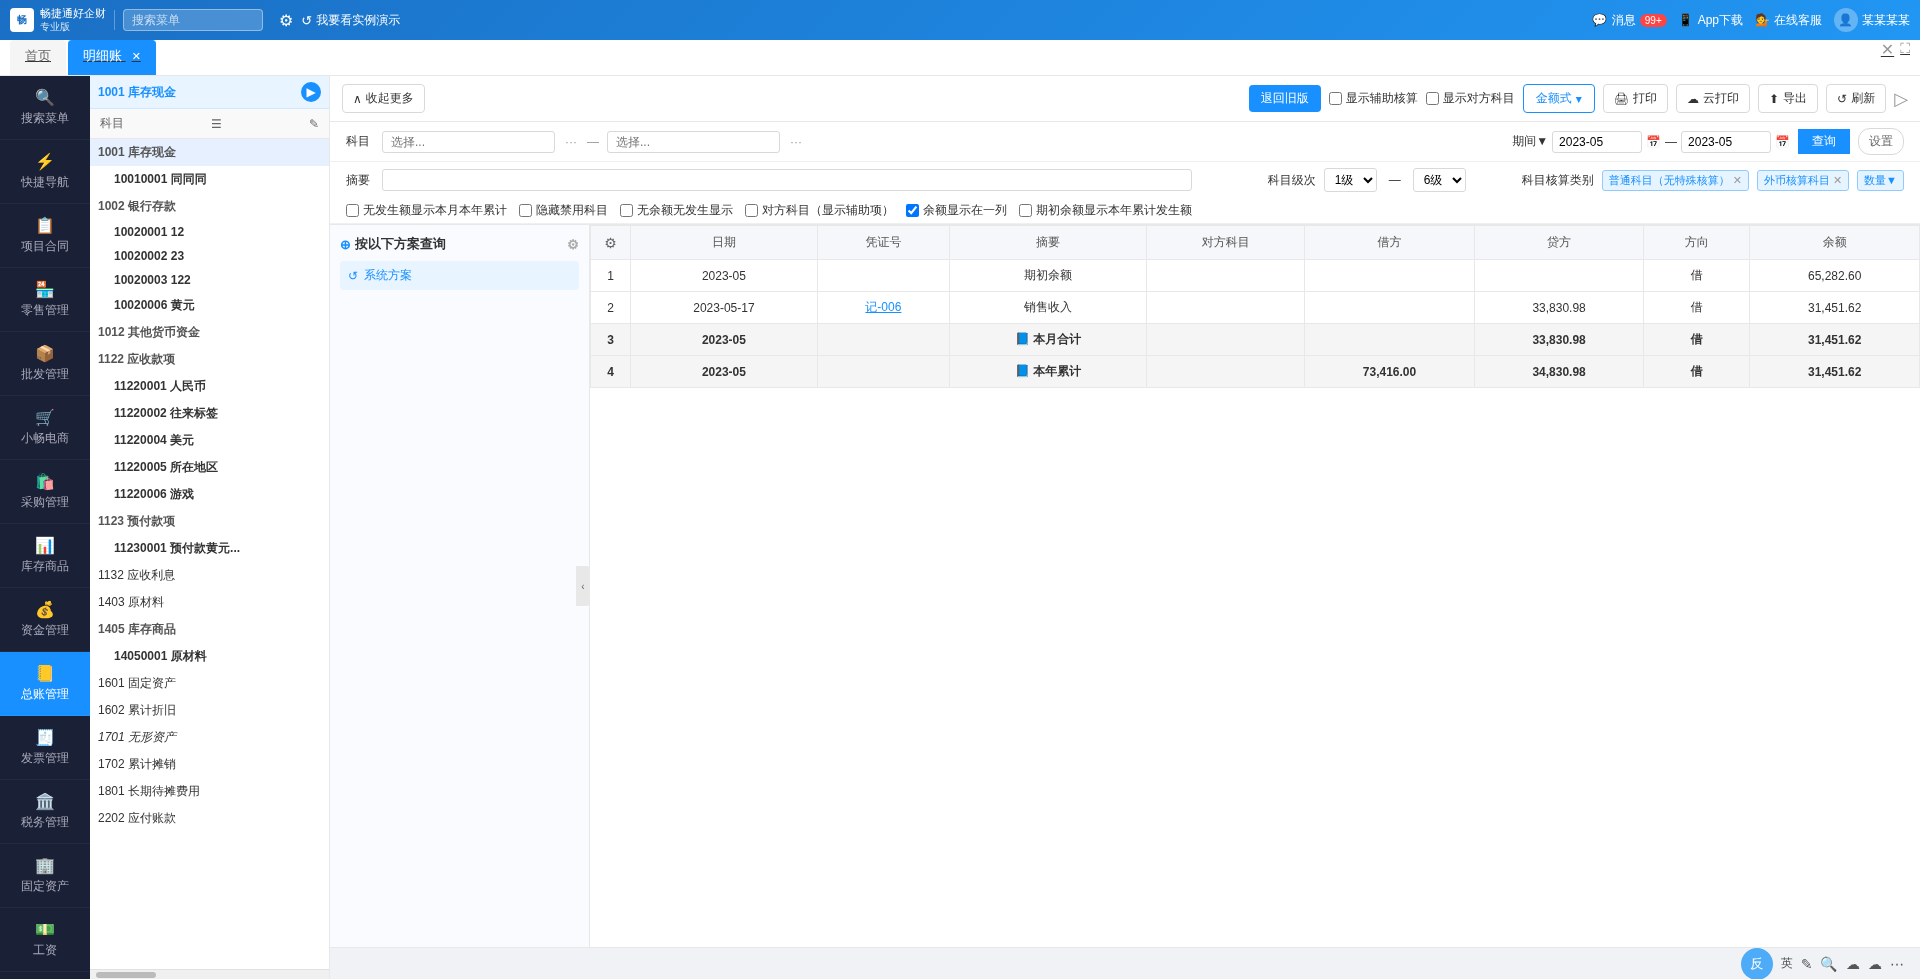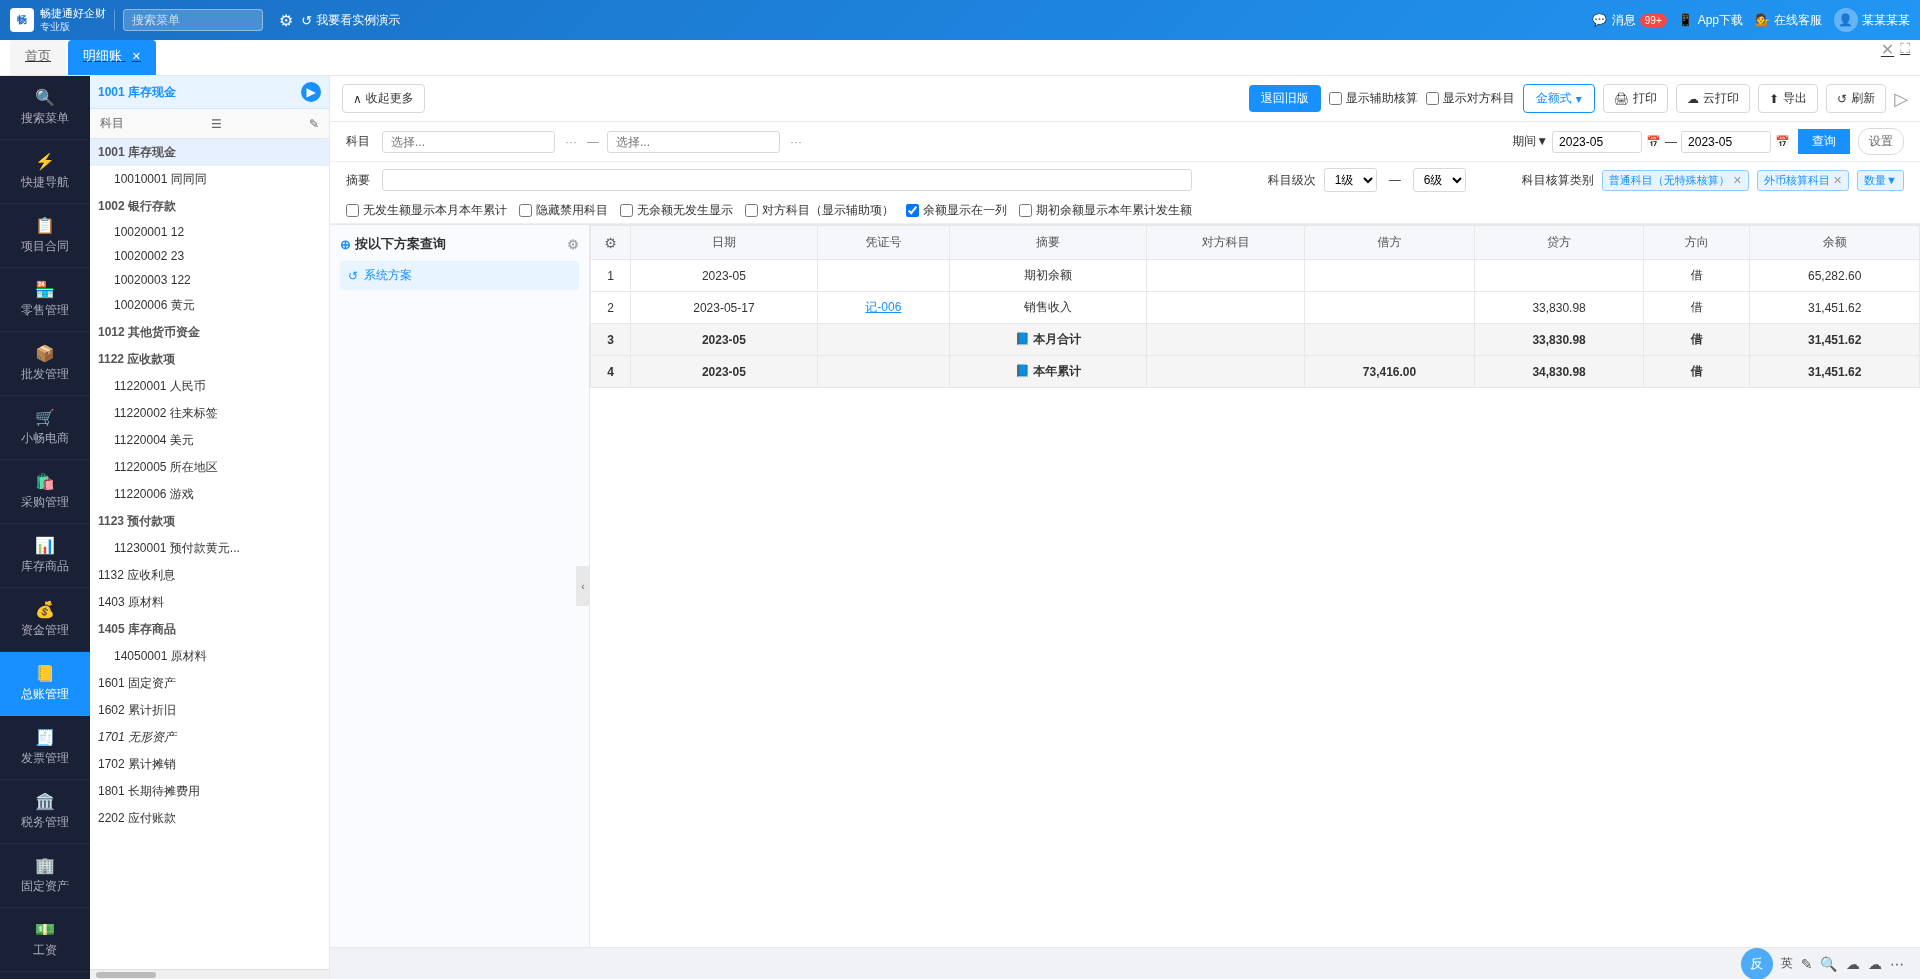--- a/index.html
+++ b/index.html
@@ -144,21 +144,21 @@
       white-space: nowrap;
       overflow: hidden;
       text-overflow: ellipsis;
     }
     .tree-item.selected { background: #e6f0ff; color: #1890ff; }
     .tree-item.parent {
       font-weight: bold;
       color: #555;
       padding-left: 8px;
     }
-    .tree-item.child { padding-left: 24px; }
+    .tree-item.child { padding-left: 24px; font-weight: bold; }
     .scroll-bar-h {
       height: 10px;
       background: #f0f0f0;
       border-top: 1px solid #e0e0e0;
       display: flex; align-items: center;
     }
 
     
     .main-content {
       flex: 1;

